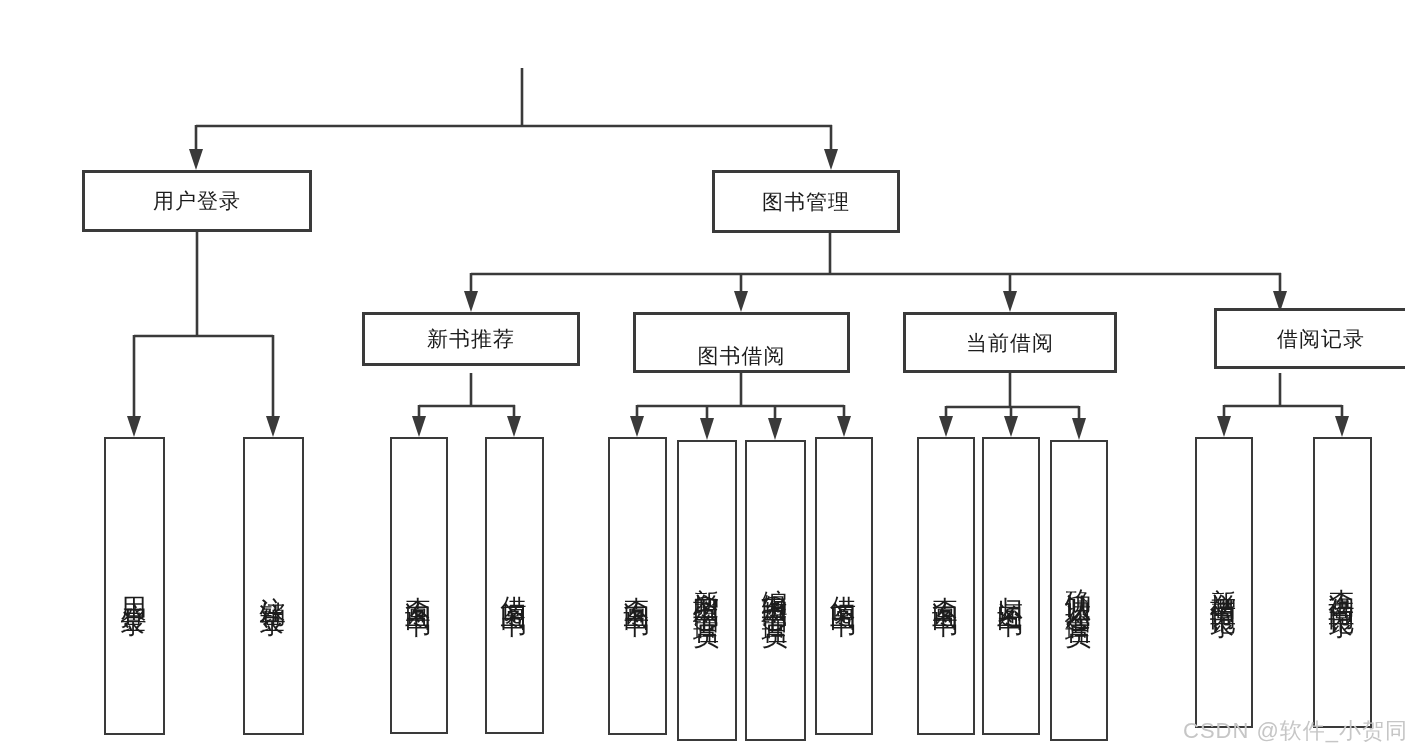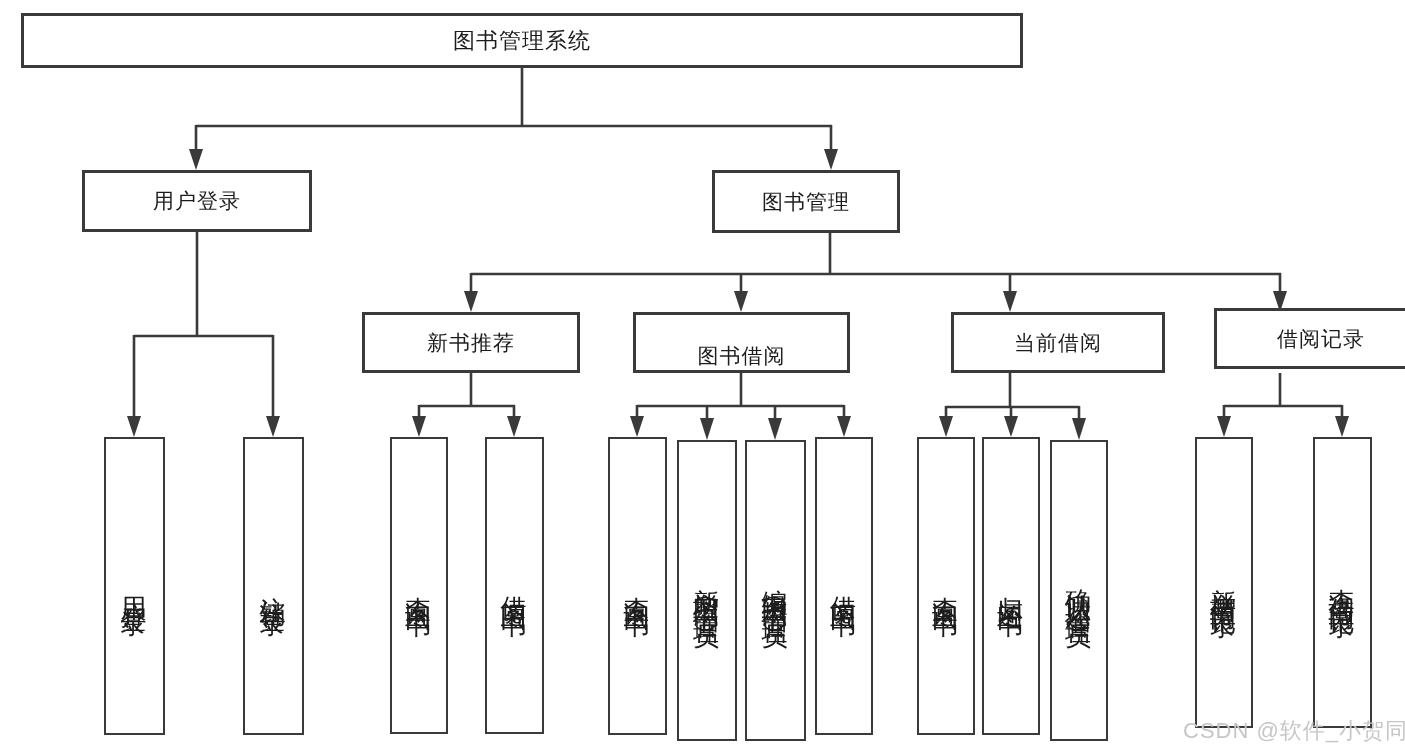--- a/index.html
+++ b/index.html
@@ -104,38 +104,35 @@
     <g>
       <line x1="1280" y1="373" x2="1280" y2="407"></line>
       <line x1="1224" y1="406" x2="1342" y2="406"></line>
       <line x1="1224" y1="405" x2="1224" y2="418"></line>
       <polygon points="1217,416 1231,416 1224,437"></polygon>
       <line x1="1342" y1="405" x2="1342" y2="418"></line>
       <polygon points="1335,416 1349,416 1342,437"></polygon>
     </g>
   </svg>
 
-  <div class="node root-node" style="left:21px; top:13px; width:1002px; height:55px;">
-    <span>图书管理系统</span>
-  </div>
 
   <div class="node branch-node" style="left:82px; top:170px; width:230px; height:62px;">
     <span>用户登录</span>
   </div>
   <div class="node branch-node" style="left:712px; top:170px; width:188px; height:63px;">
     <span>图书管理</span>
   </div>
 
-  <div class="node section-node" style="left:362px; top:312px; width:218px; height:61px;">
+  <div class="node section-node" style="left:362px; top:312px; width:218px; height:54px;">
     <span>新书推荐</span>
   </div>
   <div class="node section-node" style="left:633px; top:312px; width:217px; height:61px;align-items:flex-end;">
     <span>图书借阅</span>
   </div>
-  <div class="node section-node" style="left:951px; top:312px; width:214px; height:61px;text-align:right;">
+  <div class="node section-node" style="left:903px; top:312px; width:214px; height:61px;text-align:right;">
     <span>当前借阅</span>
   </div>
   <div class="node section-node" style="left:1173px; top:308px; width:214px; height:61px;margin-left:41px;">
     <span>借阅记录</span>
   </div>
 
   <div class="leaf" style="left:104px; top:437px; width:61px; height:298px;">
     <span>用户登录</span>
   </div>
   <div class="leaf" style="left:243px; top:437px; width:61px; height:298px;">

